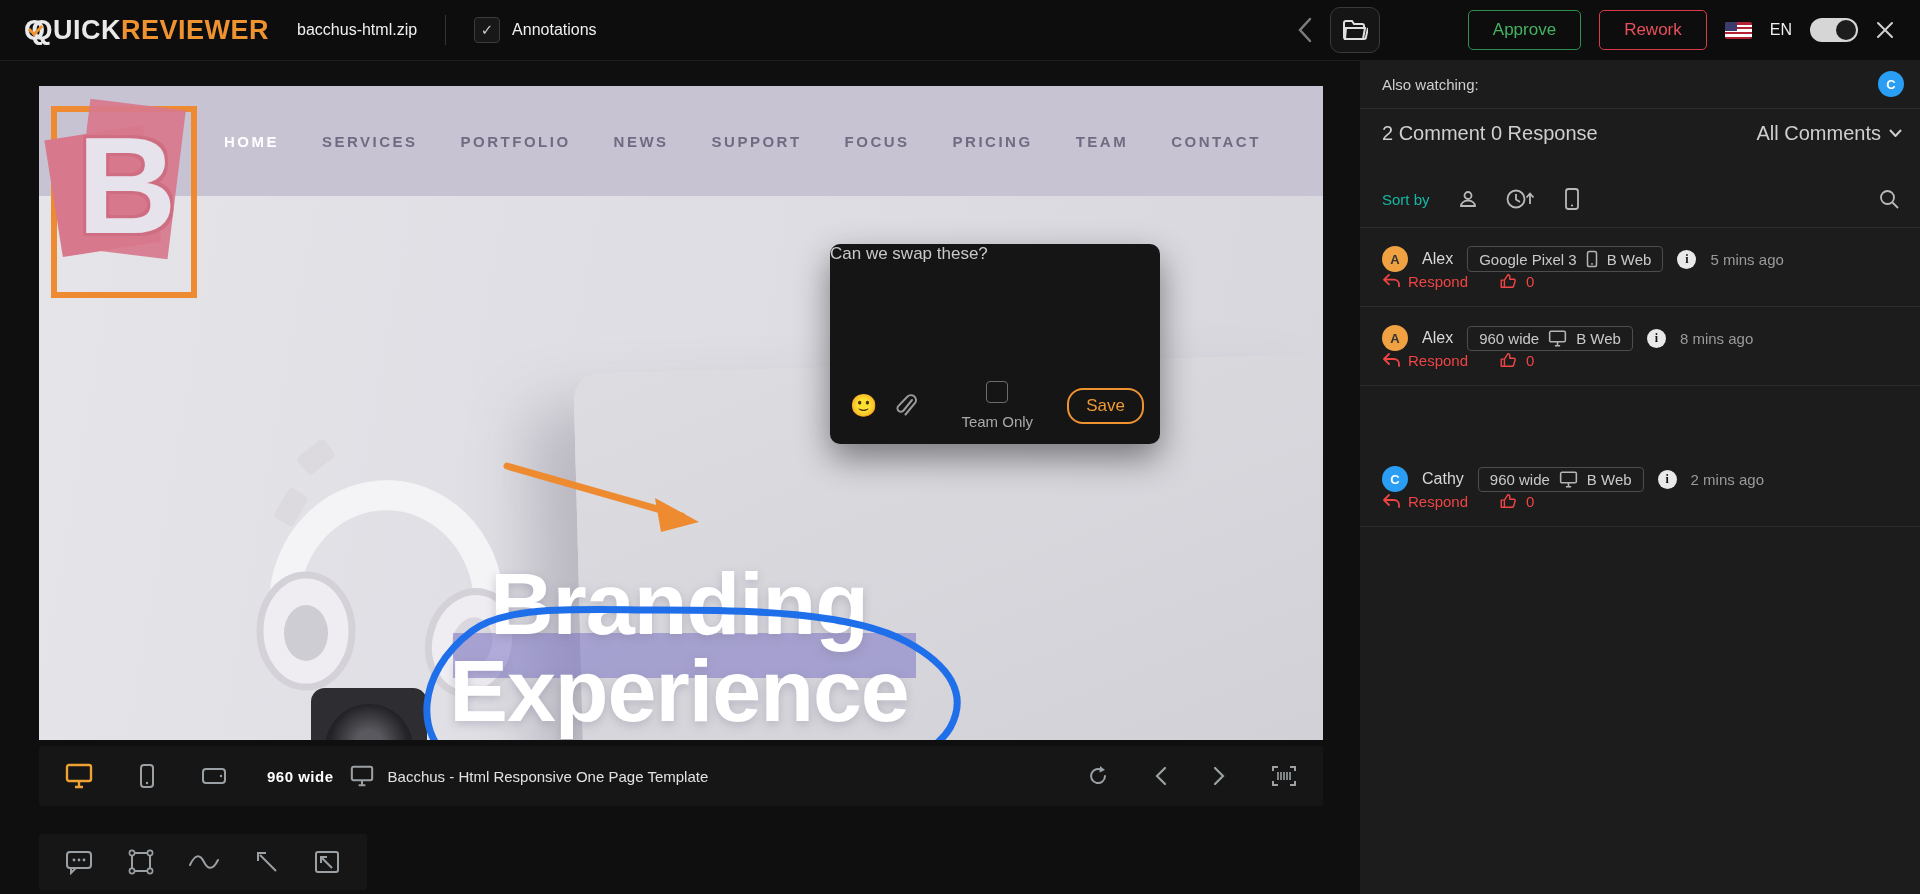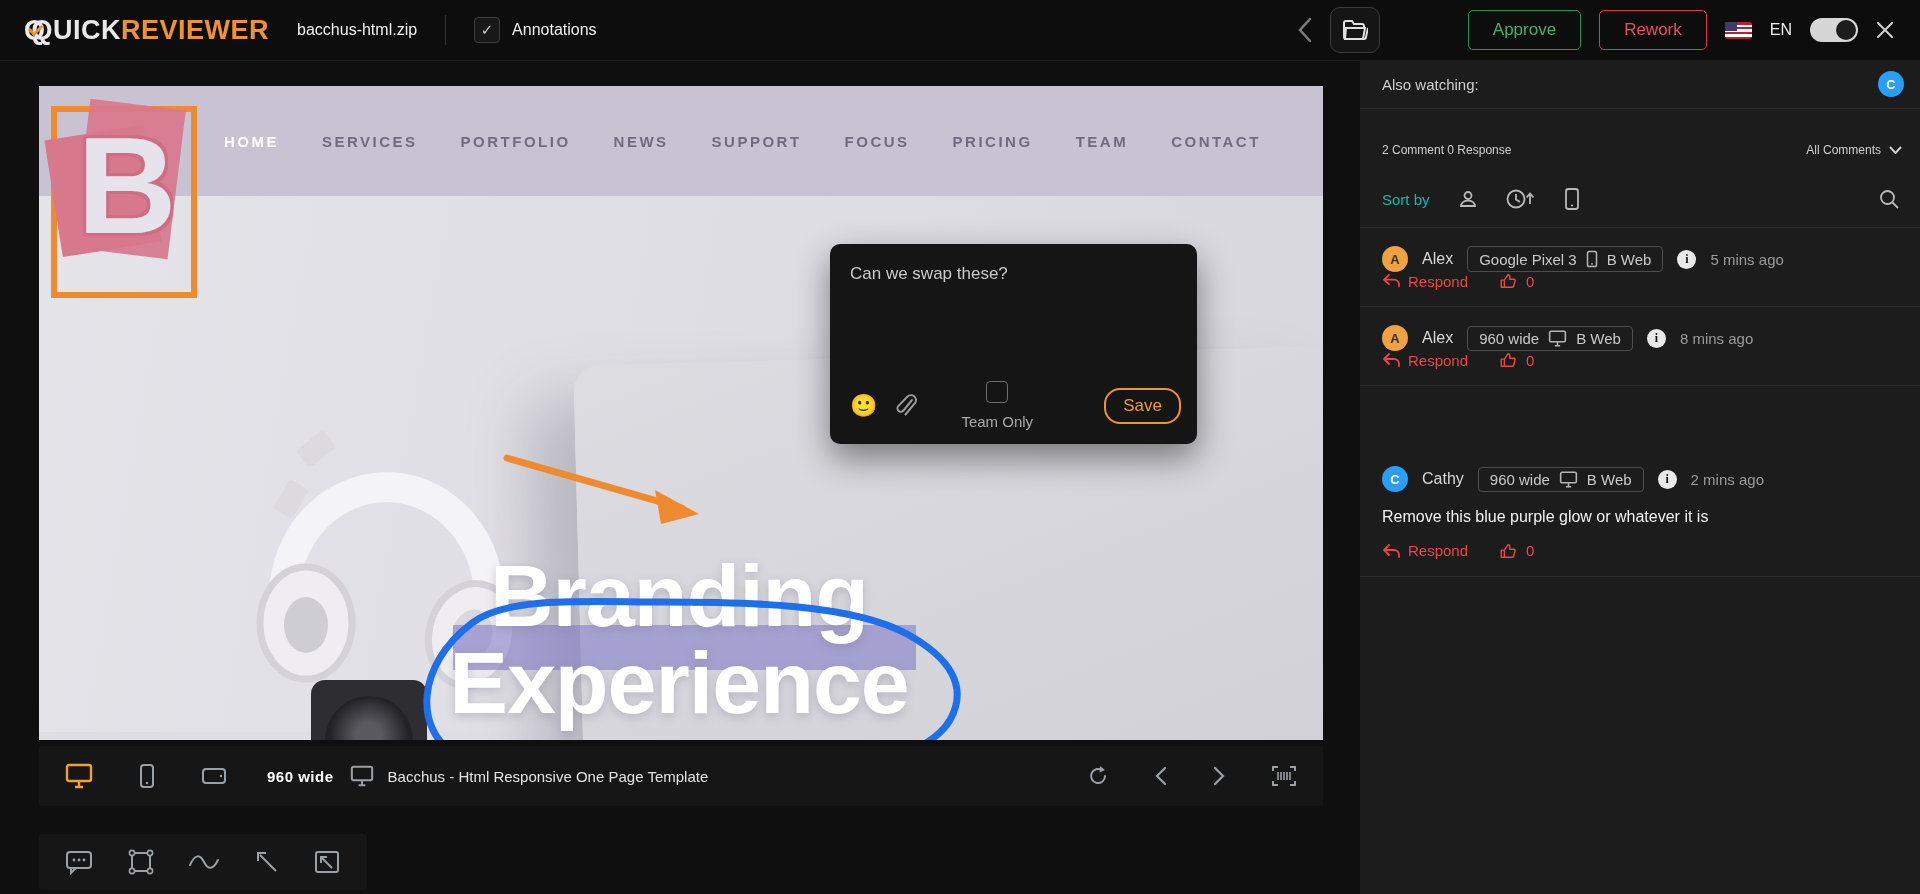--- a/index.html
+++ b/index.html
@@ -35,21 +35,21 @@
   .toggle{width:48px;height:24px;border-radius:12px;background:#d6d6d6;position:relative;cursor:pointer;}
   .toggle .knob{position:absolute;right:2px;top:2px;width:20px;height:20px;border-radius:50%;background:#1d1d1d;}
   .close-x{color:#d0d0d0;cursor:pointer}
 
   
   .preview{position:absolute;left:39px;top:86px;width:1284px;height:654px;overflow:hidden;background:#dfdee4;}
   .pv-nav{position:absolute;left:0;top:0;width:100%;height:110px;background:#c8c3d3;}
   .pv-links{position:absolute;left:185px;top:0;height:110px;display:flex;align-items:center;gap:43px;}
   .pv-link{font-size:15px;font-weight:bold;letter-spacing:2.5px;color:#6f6b82;cursor:pointer;}
   .pv-link.active{color:#ffffff;}
-  .pv-hero{position:absolute;left:0;top:102px;width:100%;height:544px;
+  .pv-hero{position:absolute;left:0;top:110px;width:100%;height:544px;
     background:linear-gradient(100deg,#e5e4e9 0%,#dedde3 55%,#d8d7de 100%);}
   .laptop{position:absolute;left:540px;top:168px;width:760px;height:446px;border-radius:26px;
     background:linear-gradient(160deg,#dddce1,#d1d0d6);transform:rotate(-1.5deg);
     box-shadow:-46px 34px 60px rgba(140,138,150,.45);}
   .camera-lens{position:absolute;left:272px;top:492px;width:116px;height:94px;border-radius:14px 14px 6px 6px;
     background:#2e2d31;}
   .camera-lens::after{content:"";position:absolute;left:14px;top:16px;width:88px;height:88px;border-radius:50%;
     background:radial-gradient(circle at 50% 45%,#5a595f 0 20%,#232226 60%);}
   .hl-bar{position:absolute;background:rgba(124,117,197,.55);}
   .hl-1{left:414px;top:437px;width:463px;height:45px;}
@@ -60,22 +60,22 @@
   
   .logo-annot{position:absolute;left:12px;top:20px;width:134px;height:180px;border:6px solid #ee8a31;
     background:transparent;}
   .blogo-wrap{position:absolute;left:2px;top:2px;width:118px;height:164px;}
   .blogo-sheet{position:absolute;background:#d8788c;}
   .sheet1{left:-6px;top:18px;width:100px;height:118px;transform:rotate(-9deg);}
   .sheet2{left:22px;top:-10px;width:96px;height:150px;transform:rotate(7deg);opacity:.92;}
   .blogo-letter{position:absolute;left:18px;top:-8px;font-size:138px;font-weight:800;color:#e6e3ec;
     text-shadow:3px 3px 0 #cf6e82,-3px -3px 0 #cf6e82,3px -3px 0 #cf6e82,-3px 3px 0 #cf6e82;}
 
-  .popup{position:absolute;left:791px;top:158px;width:367px;height:200px;background:#151515;border-radius:10px;
-    box-shadow:0 14px 34px rgba(0,0,0,.45);padding:20px;box-sizing:border-box;}
+  .popup{position:absolute;left:791px;top:158px;width:330px;height:200px;background:#151515;border-radius:10px;
+    box-shadow:0 14px 34px rgba(0,0,0,.45);box-sizing:border-box;}
   .popup-text{color:#c9c9c9;font-size:17px;}
   .popup-foot{position:absolute;left:20px;right:16px;bottom:14px;display:flex;align-items:center;gap:18px;}
   .emoji{font-size:22px;cursor:pointer}
   .teamonly{display:flex;align-items:center;gap:10px;margin-left:26px;flex-direction:column;}
   .to-box{width:20px;height:20px;border:1.5px solid #6d6d6d;border-radius:4px;cursor:pointer;}
   .to-label{color:#a9a9a9;font-size:15px;}
   .save-btn{margin-left:auto;border:2px solid #ef9331;color:#f09a32;font-size:17px;border-radius:16px;
     padding:6px 17px;cursor:pointer;background:transparent;}
 
   
@@ -92,21 +92,21 @@
     display:flex;align-items:center;justify-content:space-between;padding:0 26px;box-sizing:border-box;color:#c7c7c7;}
 
   
   .sidebar{position:absolute;left:1360px;top:60px;width:560px;height:890px;background:#1c1c1c;color:#cfcfcf;}
   .sb-row1{height:48px;border-bottom:1px solid #2d2d2d;display:flex;align-items:center;
     padding:0 16px 0 22px;font-size:15px;}
   .avatar{width:26px;height:26px;border-radius:50%;display:flex;align-items:center;justify-content:center;
     color:#fff;font-size:13px;font-weight:bold;flex:0 0 auto;}
   .av-blue{background:#2a9df4}.av-orange{background:#f0a142;color:#333}
   .watcher{margin-left:auto}
-  .sb-row2{height:62px;display:flex;align-items:flex-end;padding:0 18px 14px 22px;box-sizing:border-box;font-size:12px;}
+  .sb-row2{height:62px;display:flex;align-items:center;padding:0 18px 14px 22px;box-sizing:border-box;font-size:20px;}
   .filter{margin-left:auto;display:flex;align-items:center;gap:8px;cursor:pointer;color:#cfcfcf;}
   .sb-row3{height:56px;border-bottom:1px solid #2d2d2d;display:flex;align-items:center;gap:28px;
     padding:0 20px 0 22px;font-size:15px;color:#14b8a6;}
   .sort-icon{cursor:pointer;color:#b9b9b9}
   .search{margin-left:auto;cursor:pointer;color:#b9b9b9}
 
   .comment{padding:18px 18px 16px 22px;border-bottom:1px solid #2d2d2d;}
   .c-head{display:flex;align-items:center;}
   .c-author{font-size:16px;color:#d8d8d8;margin:0 14px 0 14px;}
   .c-badge{display:flex;align-items:center;gap:9px;border:1px solid #4d4d4d;border-radius:4px;
@@ -444,21 +444,20 @@
         <span>960 wide</span>
         <svg width="19" height="17" viewBox="0 0 28 26">
             <rect x="2" y="2" width="24" height="16" rx="2" fill="none" stroke="#b5b5b5" stroke-width="2.4"></rect>
             <path d="M10 24 h8 M14 18 v6" stroke="#b5b5b5" stroke-width="2.4"></path>
           </svg>
         <span>B Web</span>
       </span>
       <span class="info-icon">i</span>
       <span class="c-time">2 mins ago</span>
     </div>
-    <div class="c-text">Remove this blue purple glow or whatever it is</div>
     <div class="c-actions">
       <span class="respond">
         <svg width="18" height="14" viewBox="0 0 18 14">
             <path d="M7 1 L2 6 L7 11 M2 6 H12 a5 5 0 0 1 5 5 v2" fill="none" stroke="currentColor" stroke-width="1.8" stroke-linecap="round" stroke-linejoin="round"></path>
           </svg>
         <span>Respond</span>
       </span>
       <span class="like">
         <svg width="18" height="18" viewBox="0 0 20 20">
             <path d="M6 9 L10 3 a2 2 0 0 1 2 2 v3 h4.5 a1.5 1.5 0 0 1 1.4 2 l-1.6 5.5 a2 2 0 0 1-1.9 1.5 H6 M6 9 H2.5 v8 H6 V9 Z" fill="none" stroke="currentColor" stroke-width="1.6" stroke-linejoin="round"></path>

